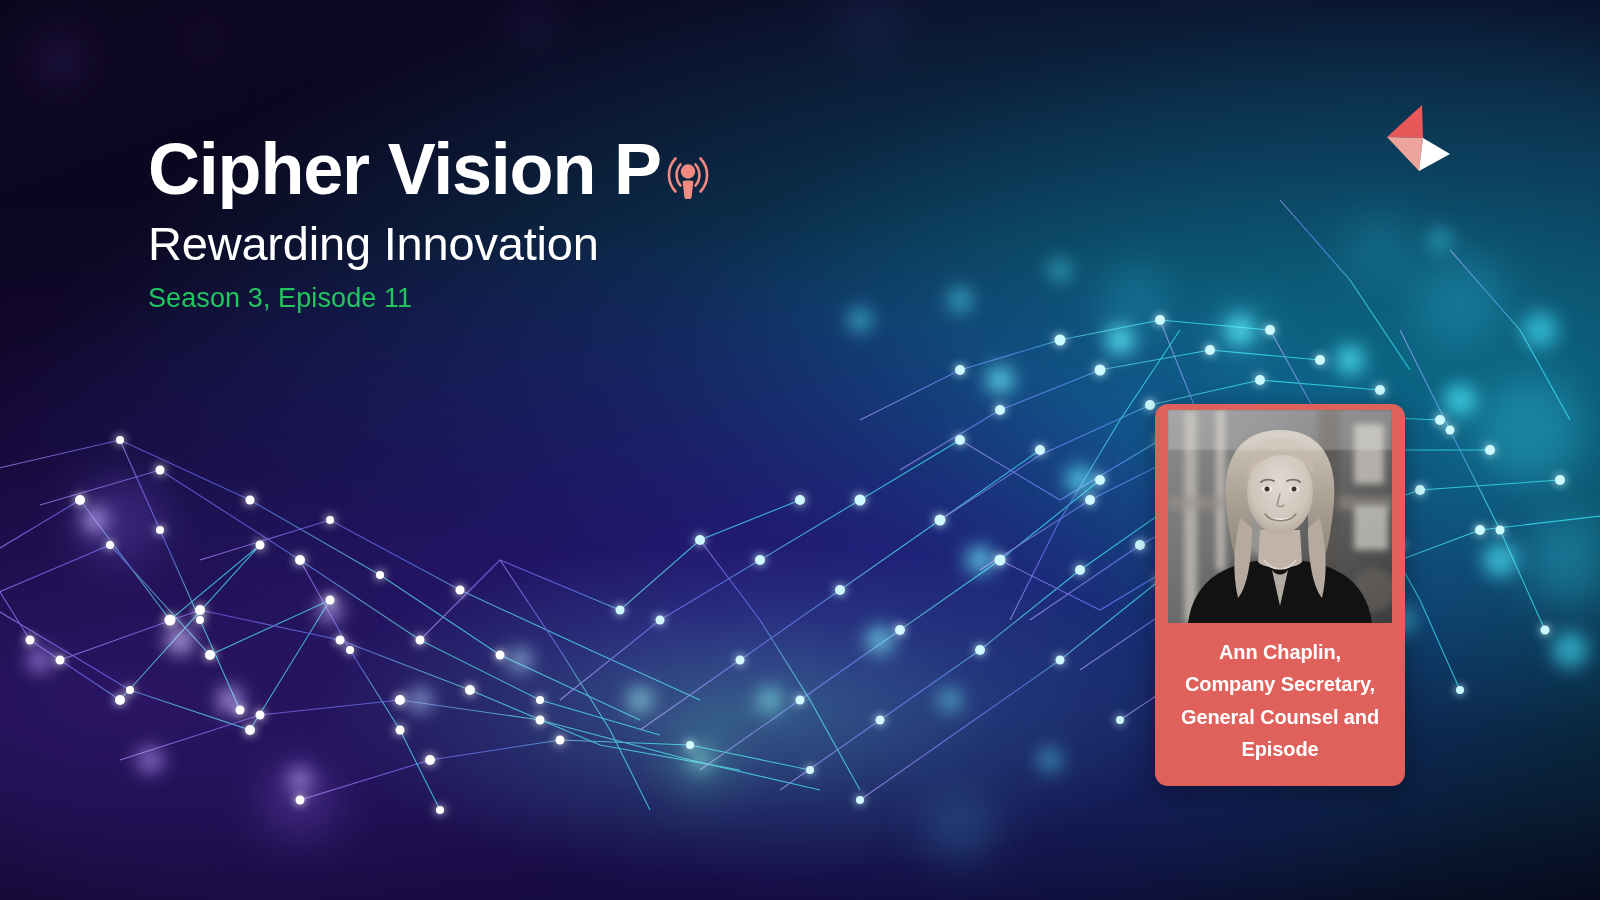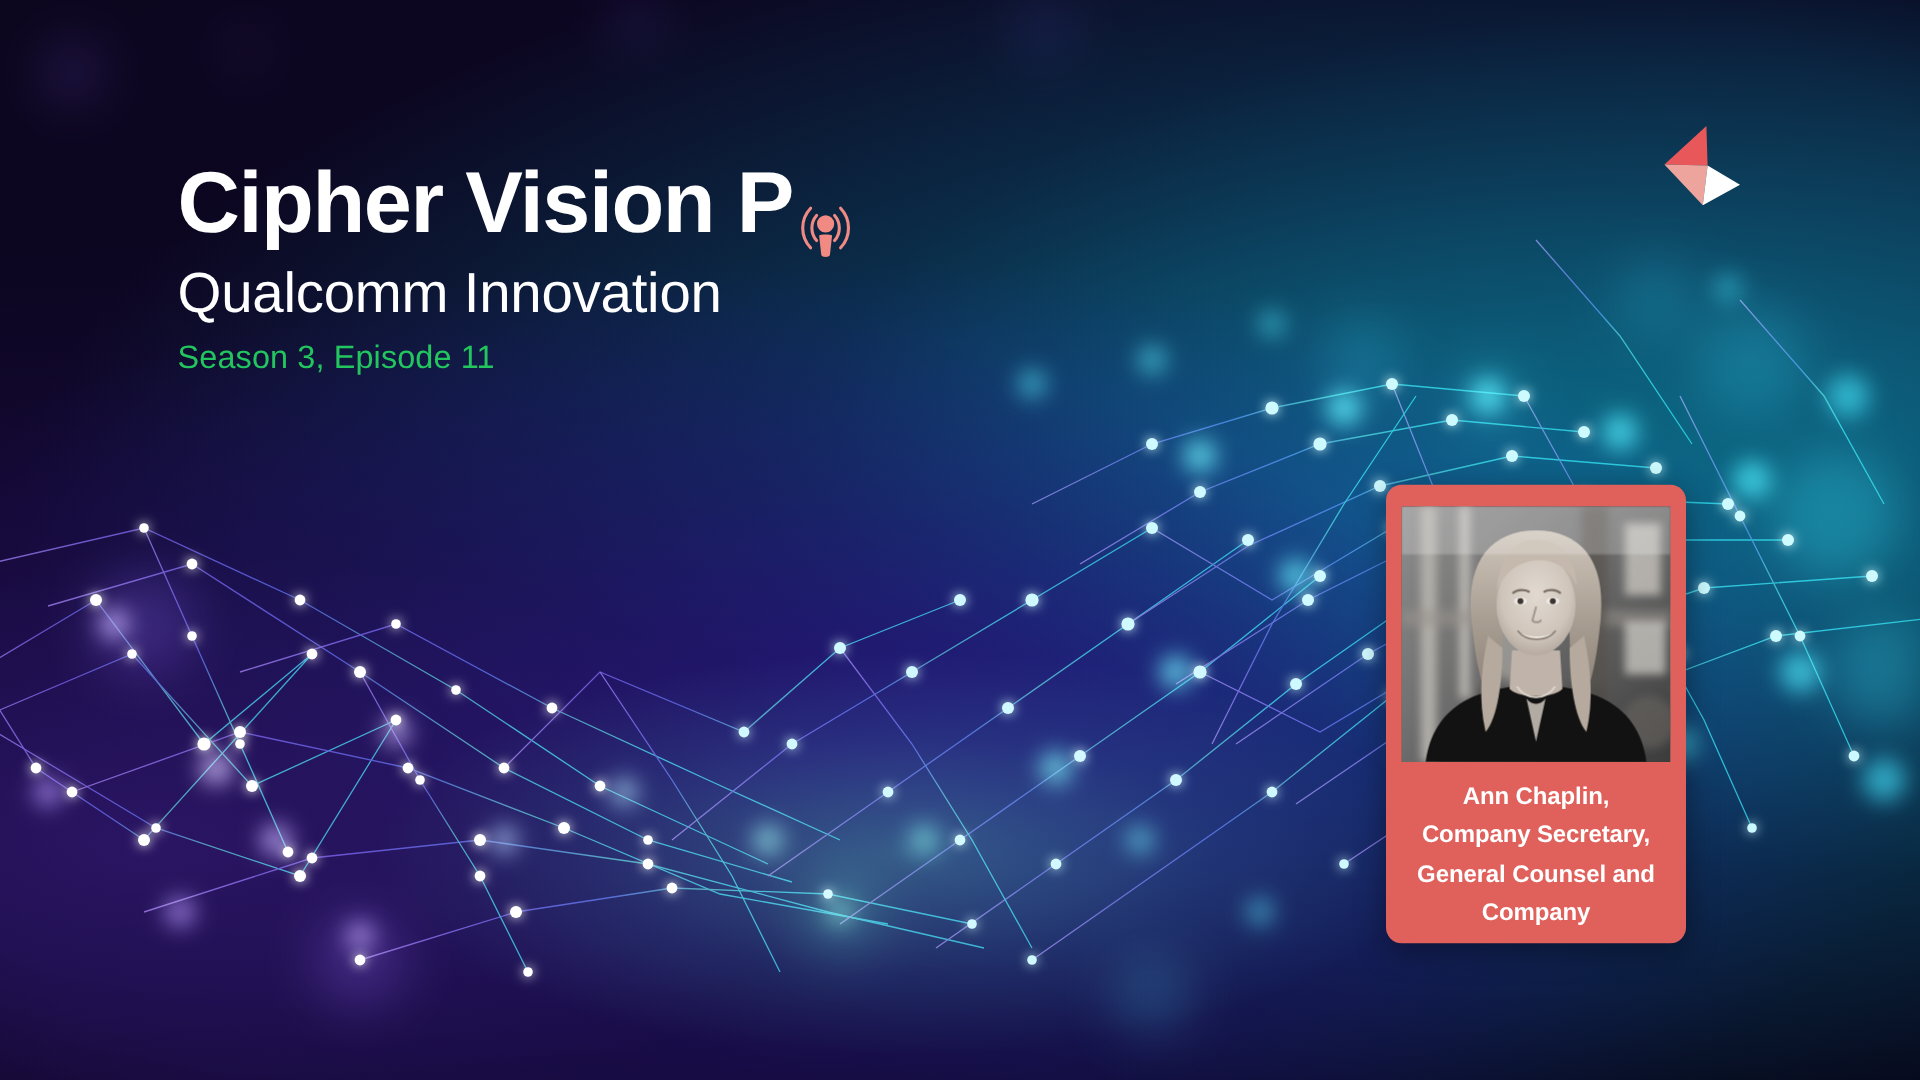--- a/index.html
+++ b/index.html
@@ -52,21 +52,21 @@
     position:absolute; left:148px; top:133px; width:1000px;
   }
   #podcast-title {
     font-size:72px;
     font-weight:700;
     letter-spacing:-1.2px;
     color:#ffffff;
     line-height:1.0;
     white-space:nowrap;
     display:flex;
-    align-items:flex-end;
+    align-items:flex-start;
   }
   #podcast-icon {
     display:inline-block;
     width:56px; height:56px;
     position:relative;
     top:9px;
     margin:0 -1px 0 -1px;
     flex:0 0 auto;
   }
   #podcast-subtitle {
@@ -96,21 +96,21 @@
   #speaker-card {
     position:absolute;
     left:1155px; top:404px;
     width:250px; height:382px;
     background:#e0615c;
     border-radius:13px;
     box-shadow:0 6px 26px rgba(0,0,0,0.38);
     display:flex;
     flex-direction:column;
     align-items:center;
-    padding:18px 13px 0 13px;
+    padding:6px 13px 0 13px;
   }
   #speaker-photo {
     width:224px; height:213px;
     flex:0 0 auto;
     overflow:hidden;
     background:#5a5a5a;
     position:relative;
   }
   #speaker-photo svg { display:block; width:100%; height:100%; }
   #speaker-caption {
@@ -376,21 +376,21 @@
             <path d="M35.5,17.5 A16,16 0 0 1 35.5,38.5" stroke-width="2.6"></path>
           </g>
 
           <circle cx="28" cy="24.5" r="7.2" fill="#f08a82"></circle>
 
           <path d="M22.6,34.2 C24,33.2 32,33.2 33.4,34.2 L31.6,50.5 C31.3,52.6 24.7,52.6 24.4,50.5 Z" fill="#f08a82"></path>
         </svg>
       </span>
     </h1>
 
-    <div id="podcast-subtitle">Qualcomm Innovation</div>
+    <div id="podcast-subtitle">Rewarding Innovation</div>
     <div id="episode-line">Season 3, Episode 11</div>
   </div>
 
   <div id="brand-logo">
     <svg viewBox="0 0 92 74" aria-hidden="true">
 
       <polygon points="26,36 61,4 62,37" fill="#e8585a"></polygon>
 
       <polygon points="26,36 62,37 58,70" fill="#eda49c"></polygon>
 
@@ -475,17 +475,17 @@
         <g filter="url(#lightBlur)" opacity=".22">
           <rect x="0" y="0" width="224" height="40" fill="#ffffff"></rect>
         </g>
       </svg>
     </div>
 
     <div id="speaker-caption">
       <div>Ann Chaplin,</div>
       <div>Company Secretary,</div>
       <div>General Counsel and</div>
-      <div>Company</div>
+      <div>Episode</div>
     </div>
   </div>
 
 </div>
 
 </body></html>

